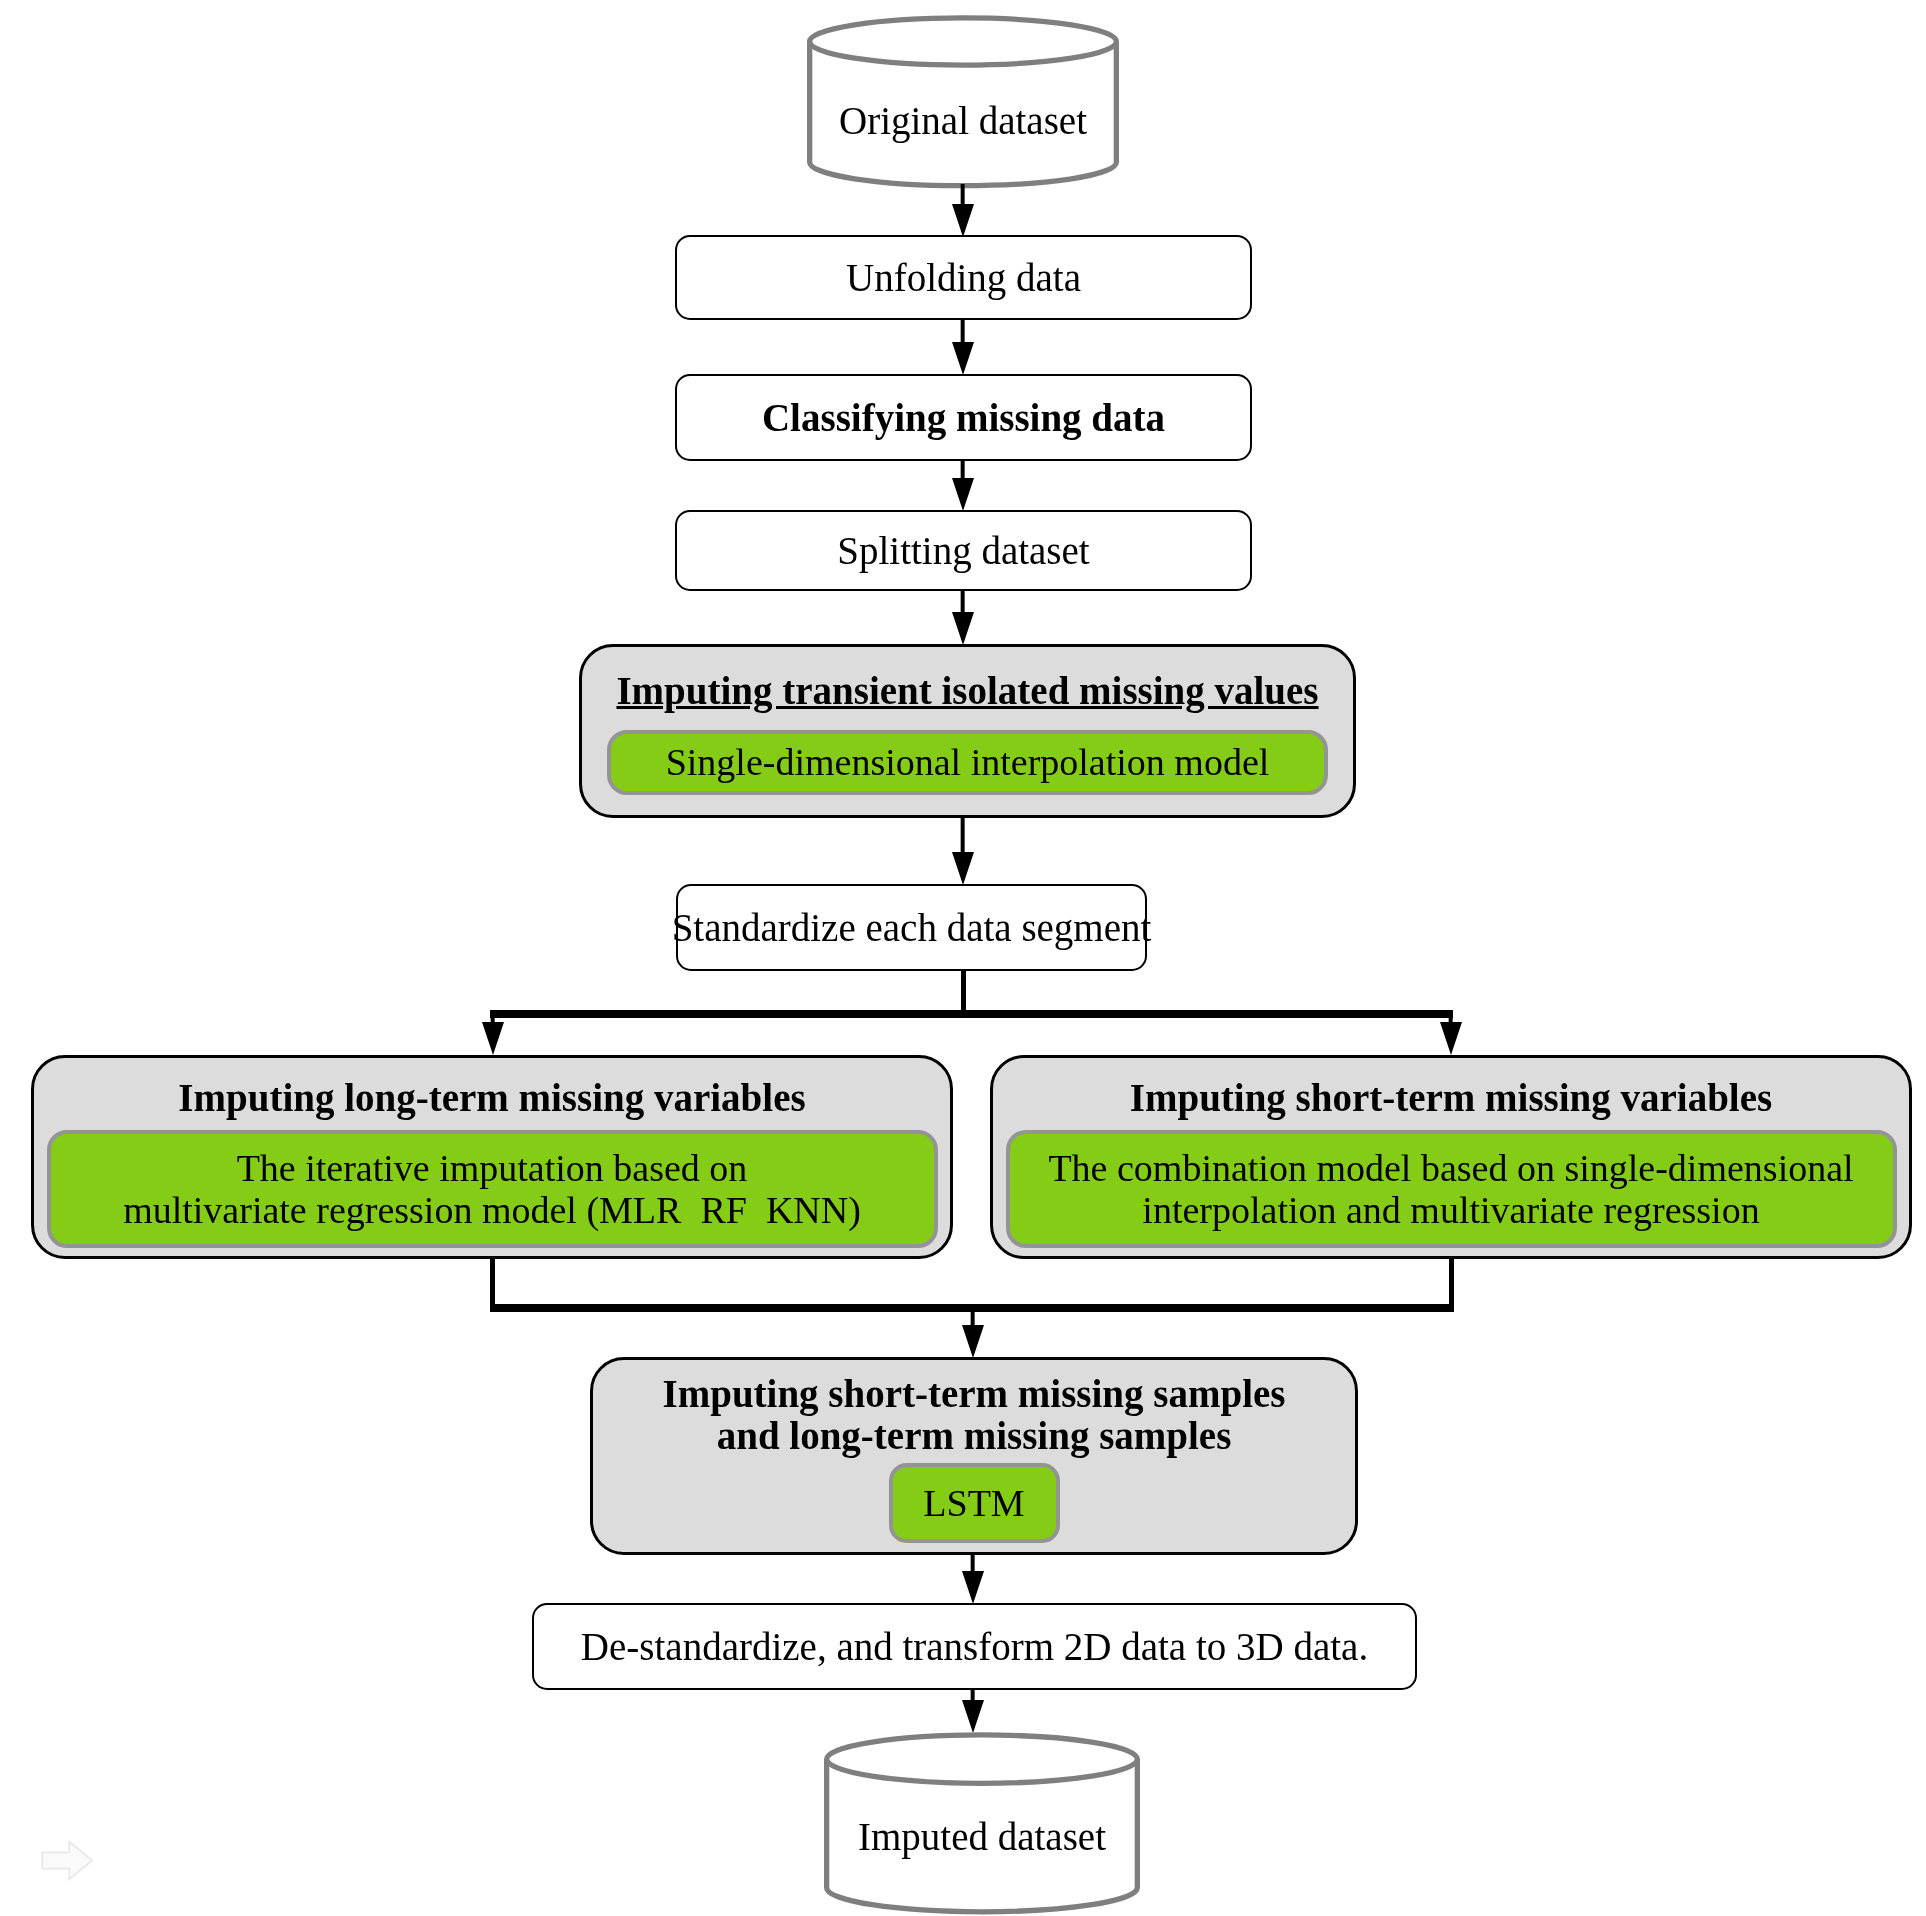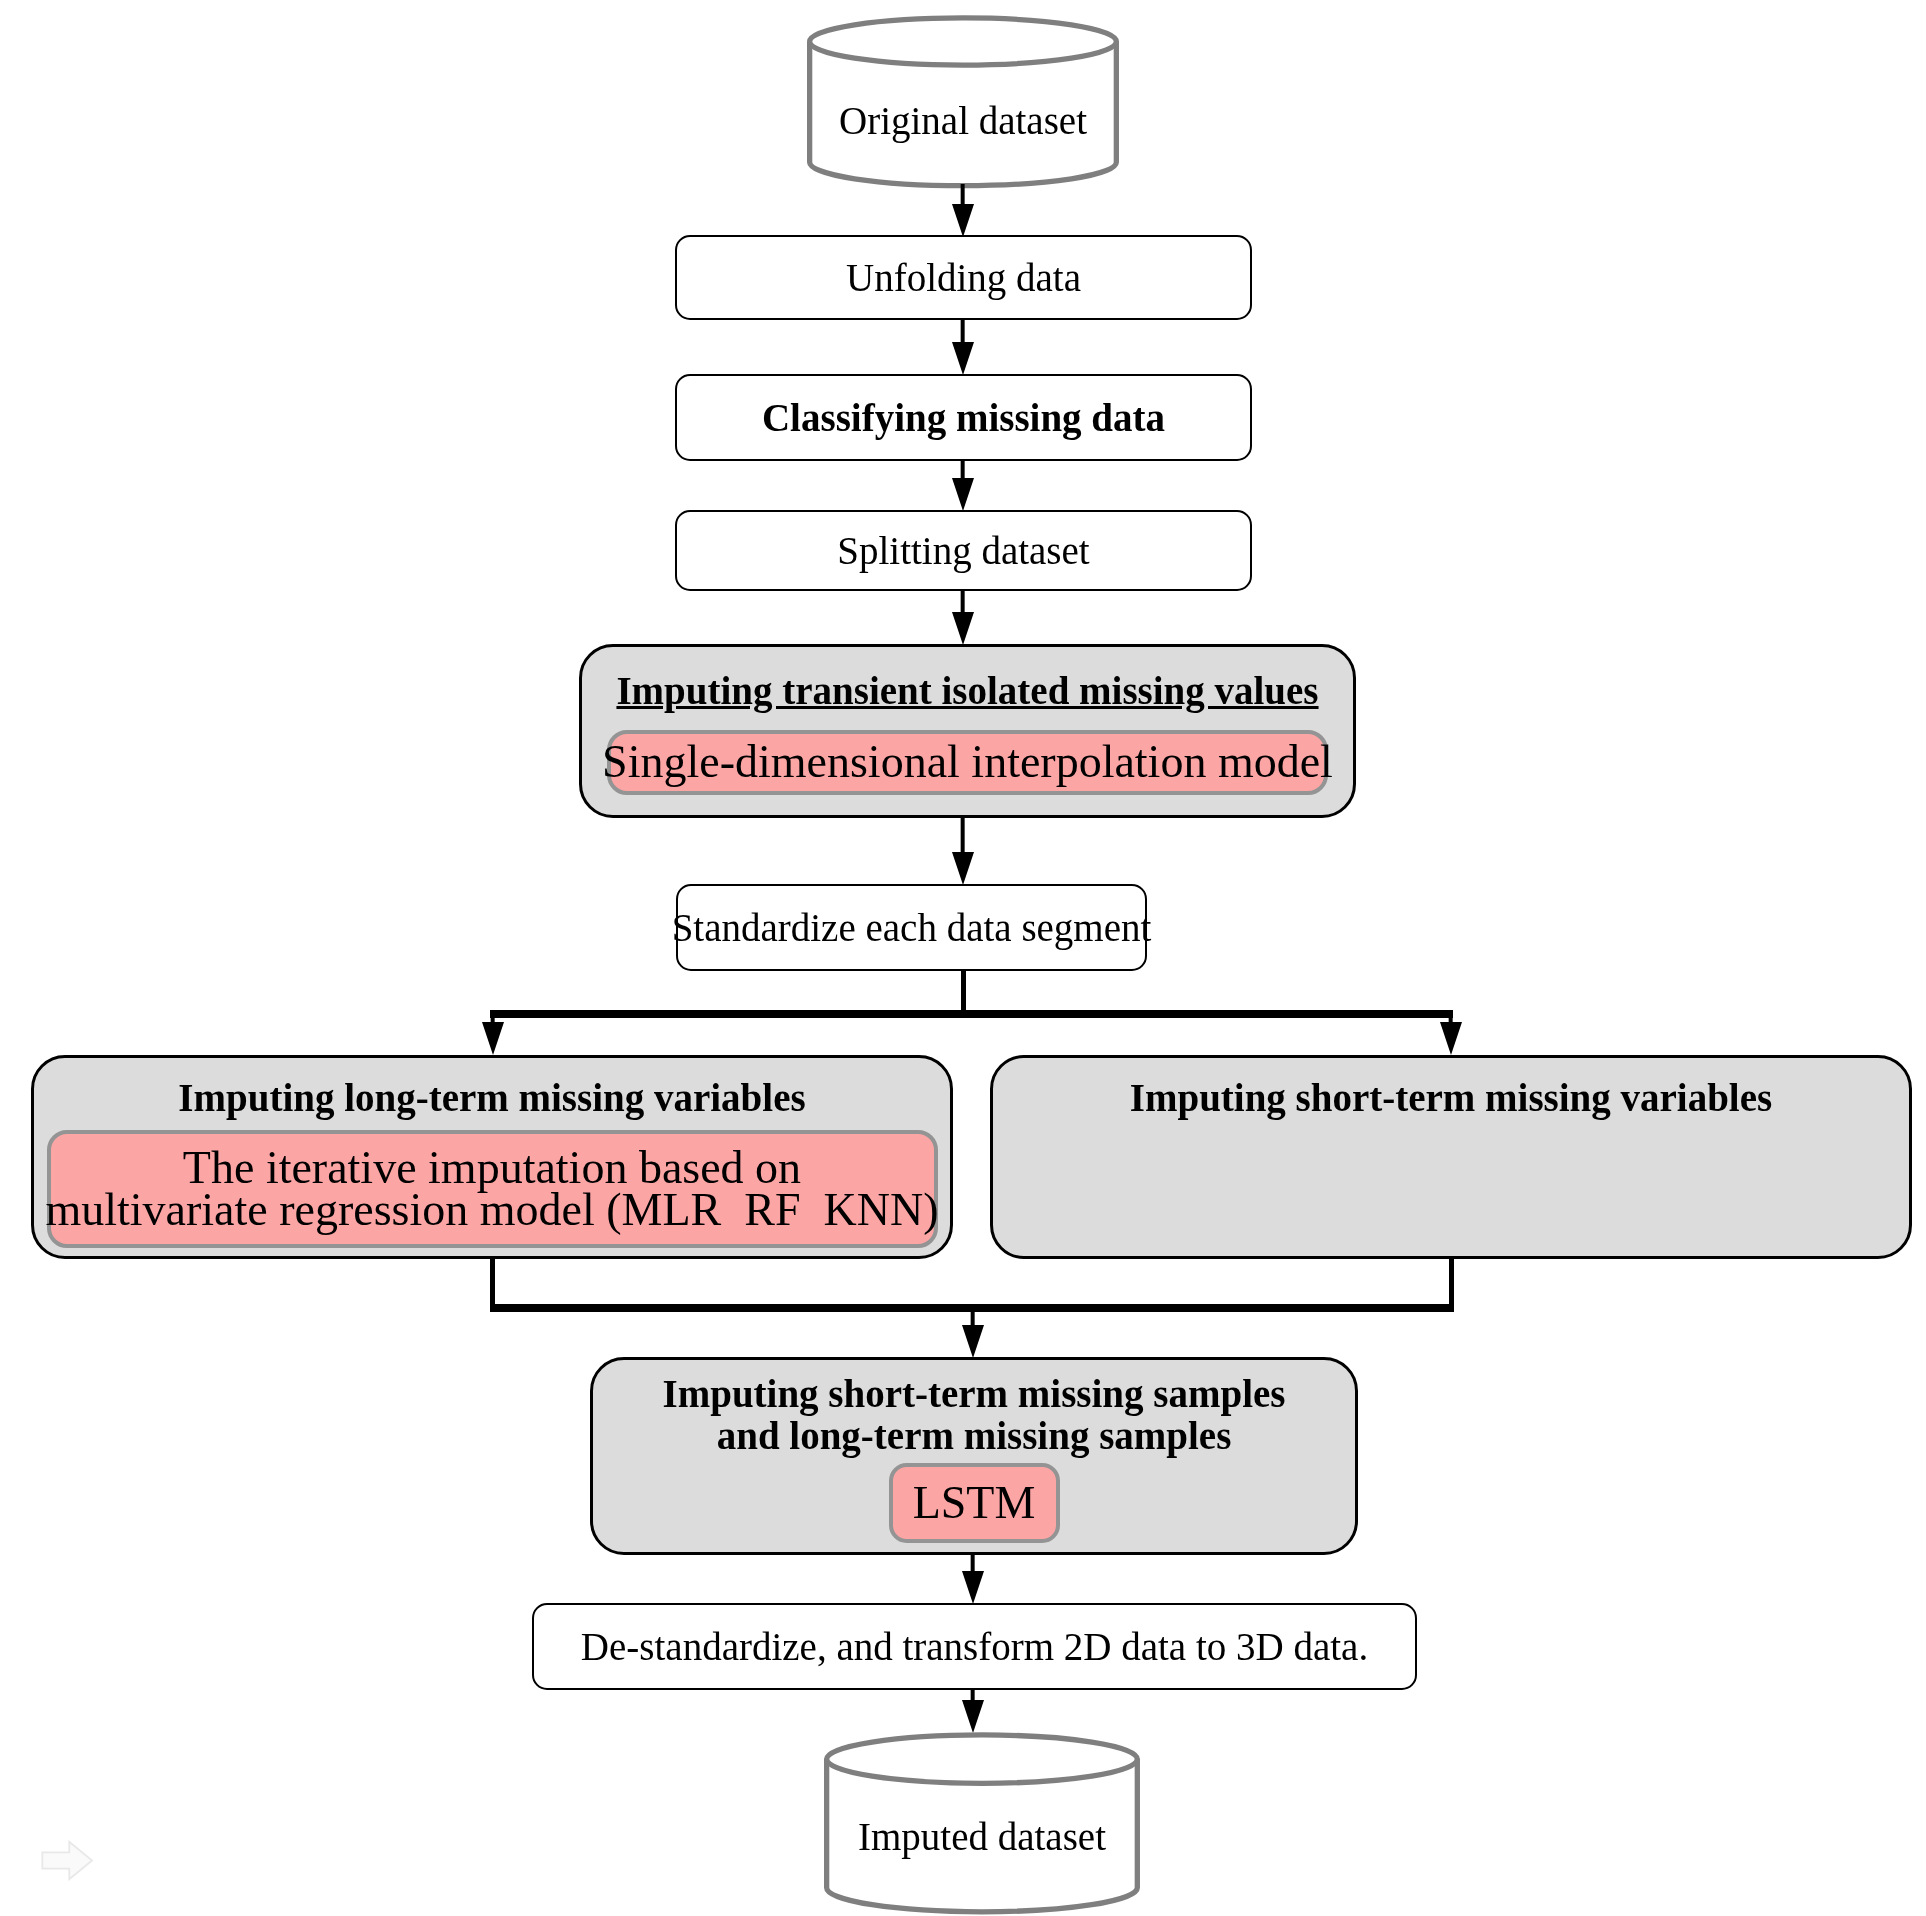--- a/index.html
+++ b/index.html
@@ -25,24 +25,24 @@
   .gray-node{
     position:absolute;box-sizing:border-box;background:var(--gray-fill);
     border:3.5px solid var(--line-black);border-radius:34px;
     display:flex;flex-direction:column;align-items:center;justify-content:flex-start;
   }
   .gray-title{
     font-weight:700;font-size:39px;text-align:center;line-height:49px;white-space:nowrap;
   }
   .gray-title.two-line{line-height:42px;}
   .inner-box{
-    box-sizing:border-box;background:#fca5a5;
+    box-sizing:border-box;background:#84cc16;
     border:4.1px solid var(--inner-border);border-radius:20px;
     display:flex;flex-direction:column;align-items:center;justify-content:center;
-    text-align:center;font-size:46px;line-height:42px;white-space:nowrap;
+    text-align:center;font-size:38px;line-height:42px;white-space:nowrap;
   }
   
   .arrow-v{position:absolute;width:23.5px;}
   .arrow-v .shaft{
     position:absolute;left:50%;transform:translateX(-50%);
     top:0;bottom:29px;width:4.7px;background:var(--line-black);
   }
   .arrow-v .head{
     position:absolute;bottom:0;left:50%;transform:translateX(-50%);
     width:0;height:0;border-left:11.8px solid transparent;border-right:11.8px solid transparent;
@@ -124,20 +124,24 @@
   <div class="gray-node" style="left:31px;top:1055px;width:922px;height:204px;">
     <div class="gray-title" style="margin-top:15.3px;">Imputing long-term missing variables</div>
     <div class="inner-box" style="margin-top:7.7px;width:891px;height:118px;">
       <div>The iterative imputation based on</div>
       <div>multivariate regression model (MLR&nbsp;&nbsp;RF&nbsp;&nbsp;KNN)</div>
     </div>
   </div>
 
   <div class="gray-node" style="left:990px;top:1055px;width:922px;height:204px;">
     <div class="gray-title" style="margin-top:15.3px;">Imputing short-term missing variables</div>
+    <div class="inner-box" style="margin-top:7.7px;width:891px;height:118px;">
+      <div>The combination model based on single-dimensional</div>
+      <div>interpolation and multivariate regression</div>
+    </div>
   </div>
 
   <div class="vseg" style="left:490px;top:1257px;height:55px;"></div>
   <div class="vseg" style="left:1449px;top:1257px;height:55px;"></div>
   <div class="hbar" style="left:490px;top:1304px;width:963px;"></div>
   <div class="arrow-v" style="left:961px;top:1312px;height:46px;">
     <div class="shaft"></div>
     <div class="head"></div>
   </div>
 

